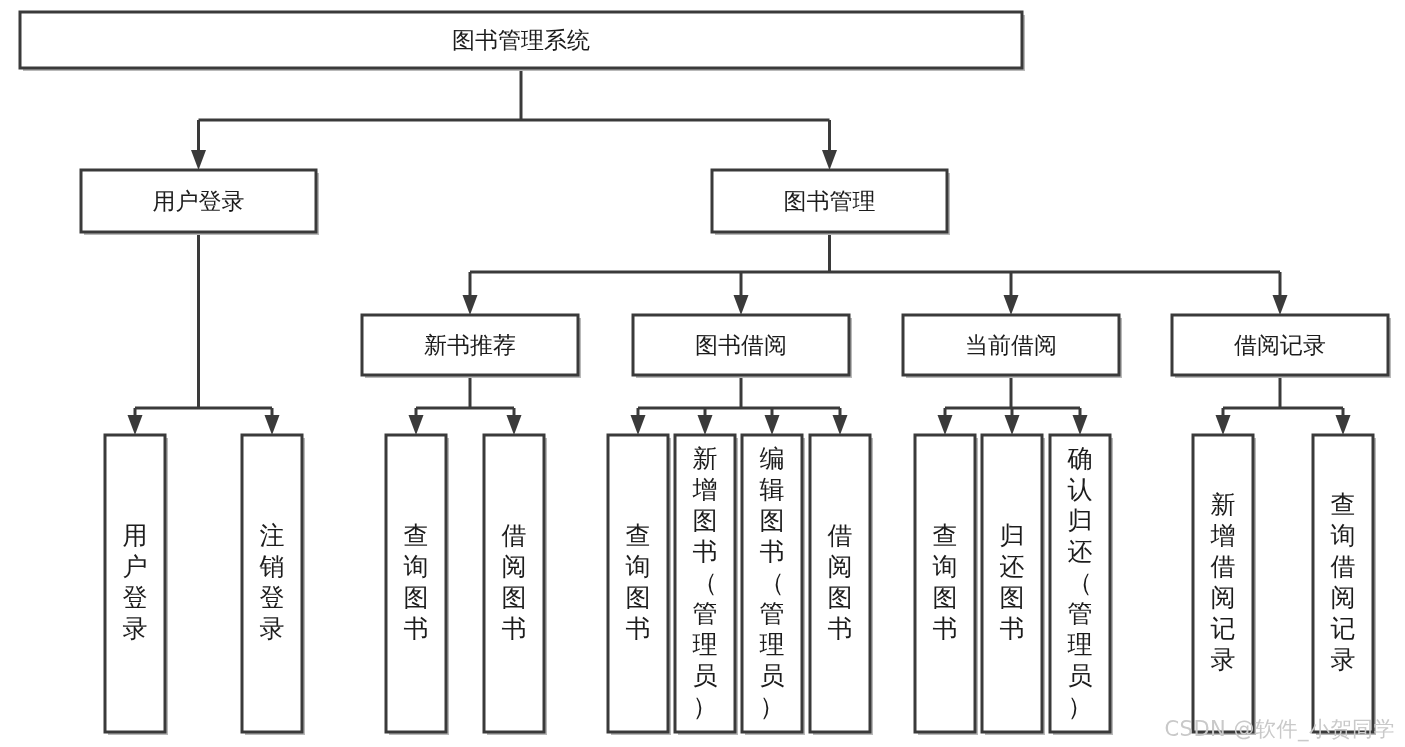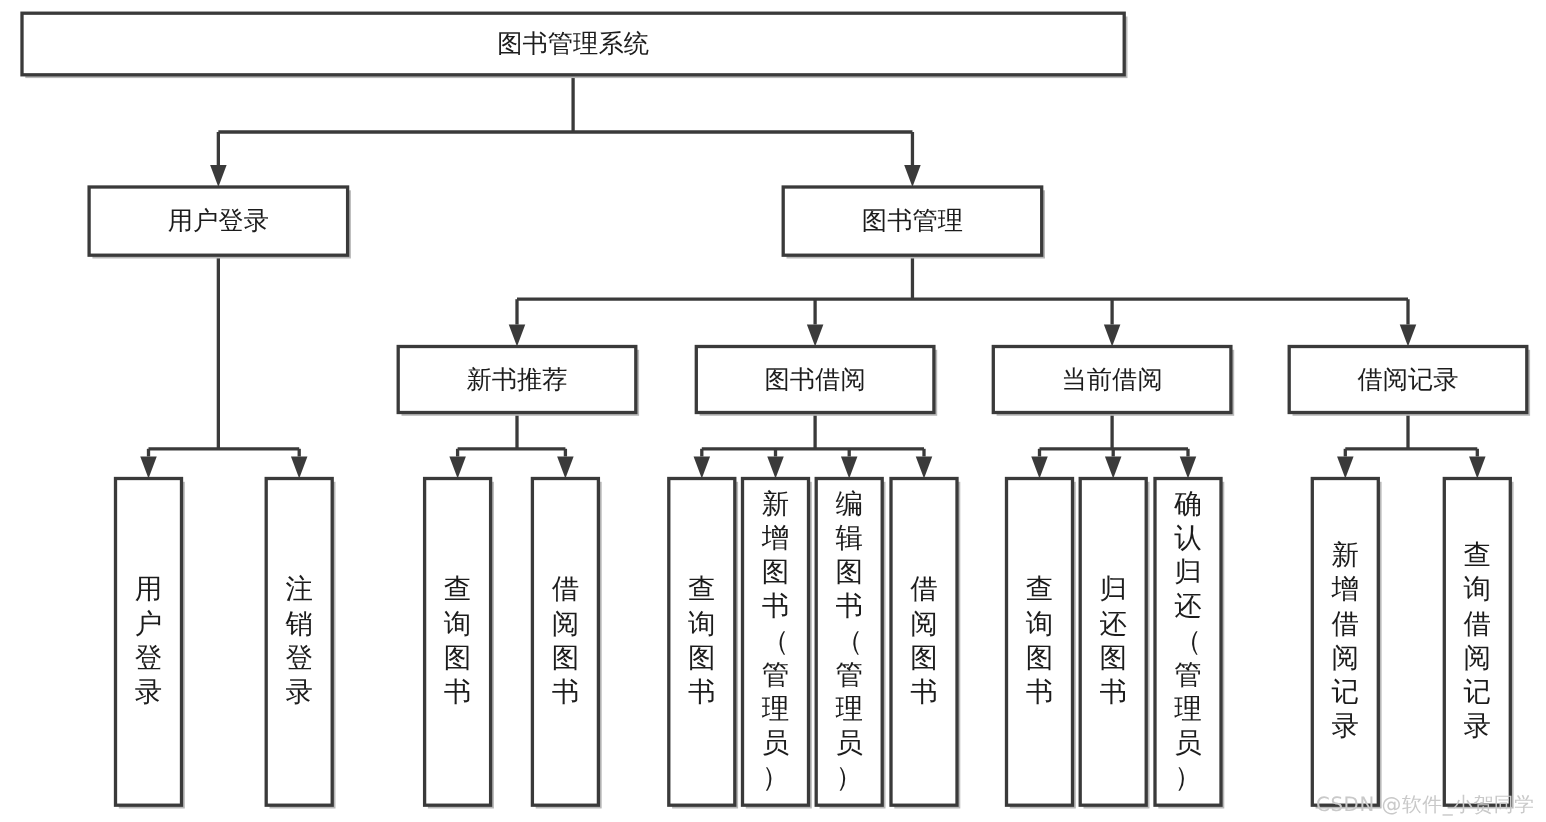--- a/index.html
+++ b/index.html
@@ -27,21 +27,21 @@
     fill:#1c1c1c;
     font-family:"DejaVu Sans","Liberation Sans",sans-serif;
     text-anchor:middle;
     dominant-baseline:middle;
   }
   .label-h{ font-size:23px; }
   .label-v{ font-size:25px; }
   .watermark{
     position:absolute;
     right:10px;bottom:4px;
-    font-size:18px;
+    font-size:21px;
     color:#c9c9c9;
     font-family:"DejaVu Sans","Liberation Sans",sans-serif;
     white-space:nowrap;
     letter-spacing:0.5px;
   }
 </style>
 </head>
 <body>
 
 <div id="diagram-root">

